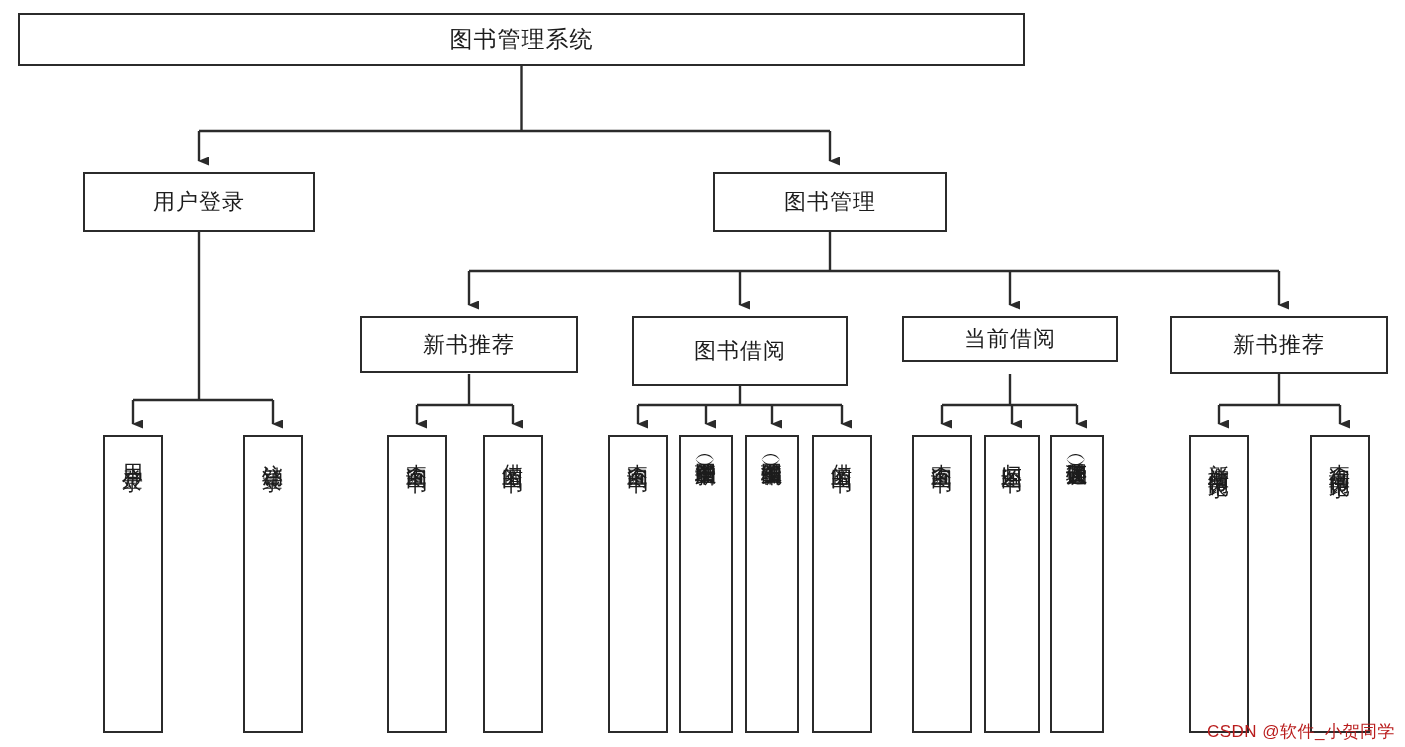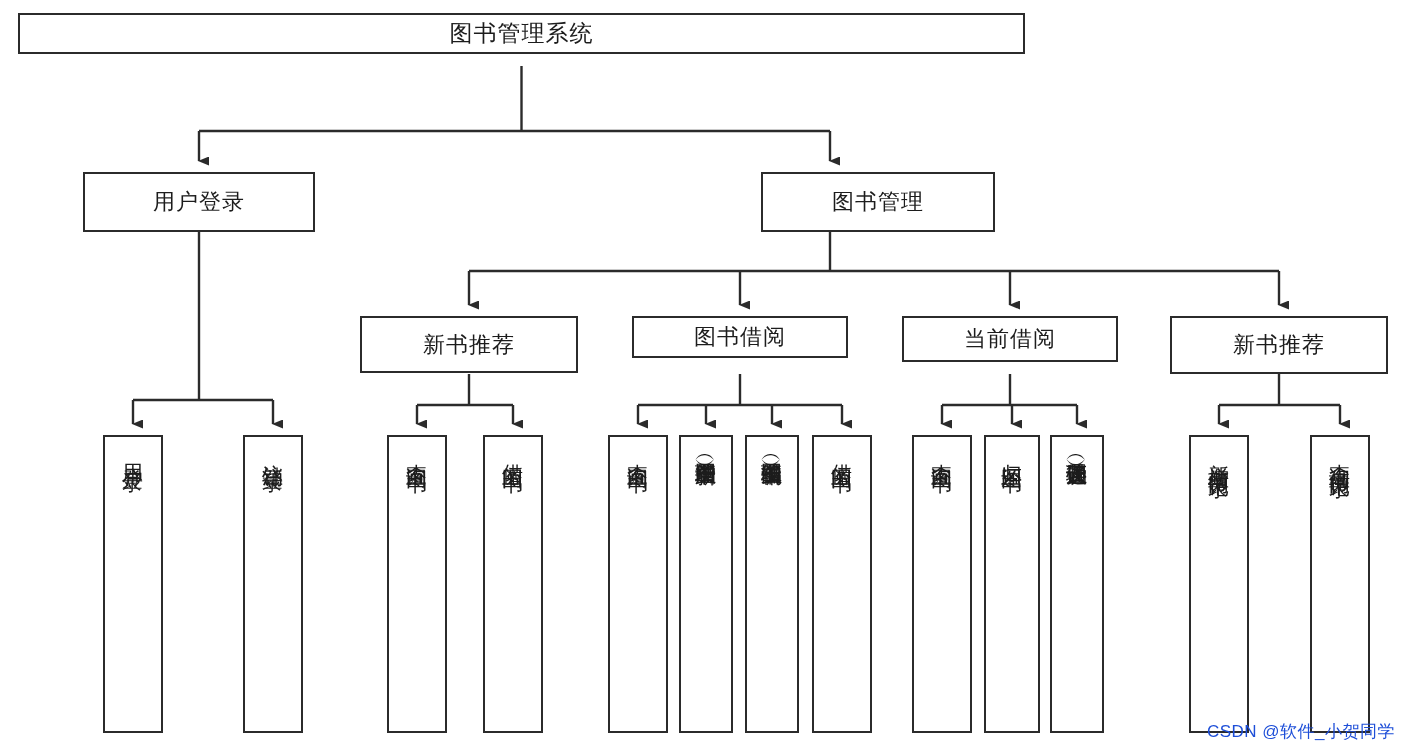--- a/index.html
+++ b/index.html
@@ -58,21 +58,21 @@
   }
   .leaf.tight .node-label{
     letter-spacing:0px;
     font-size:21px;
   }
   .watermark{
     position:absolute;
     right:10px;
     bottom:4px;
     font-size:17px;
-    color:#1d4ed8;
+    color:#b91c1c;
     letter-spacing:0.5px;
     z-index:5;
     white-space:nowrap;
   }
 </style>
 </head>
 <body>
 
 <div id="stage">
 
@@ -113,33 +113,33 @@
         <path d="M1012,405 L1012,424" marker-end="url(#arrowhead)"></path>
         <path d="M1077,405 L1077,424" marker-end="url(#arrowhead)"></path>
         <path d="M1279,374 L1279,405"></path>
         <path d="M1219,405 L1340,405"></path>
         <path d="M1219,405 L1219,424" marker-end="url(#arrowhead)"></path>
         <path d="M1340,405 L1340,424" marker-end="url(#arrowhead)"></path>
       </g>
   </svg>
 
   <div id="nodes">
-      <div class="node tier-root" style="left: 18px; top: 13px; width: 1007px; height: 41px;">
+      <div class="node tier-root" style="left: 18px; top: 13px; width: 1007px; height: 53px;">
         <span class="node-label">图书管理系统</span>
       </div>
       <div class="node tier-1" style="left: 83px; top: 172px; width: 232px; height: 60px;">
         <span class="node-label">用户登录</span>
       </div>
-      <div class="node tier-1" style="left: 713px; top: 172px; width: 234px; height: 60px; margin-left: 48px;">
+      <div class="node tier-1" style="left: 713px; top: 172px; width: 234px; height: 60px;">
         <span class="node-label">图书管理</span>
       </div>
       <div class="node tier-2" style="left: 360px; top: 316px; width: 218px; height: 57px;">
         <span class="node-label">新书推荐</span>
       </div>
-      <div class="node tier-2" style="left: 632px; top: 316px; width: 216px; height: 42px;">
+      <div class="node tier-2" style="left: 632px; top: 316px; width: 216px; height: 70px;">
         <span class="node-label">图书借阅</span>
       </div>
       <div class="node tier-2" style="left: 902px; top: 316px; width: 216px; height: 46px;">
         <span class="node-label">当前借阅</span>
       </div>
       <div class="node tier-2" style="left: 1170px; top: 316px; width: 218px; height: 58px;">
         <span class="node-label">新书推荐</span>
       </div>
       <div class="node tier-leaf leaf" style="left: 103px; top: 435px; width: 60px; height: 298px;">
         <span class="node-label">用户登录</span>

